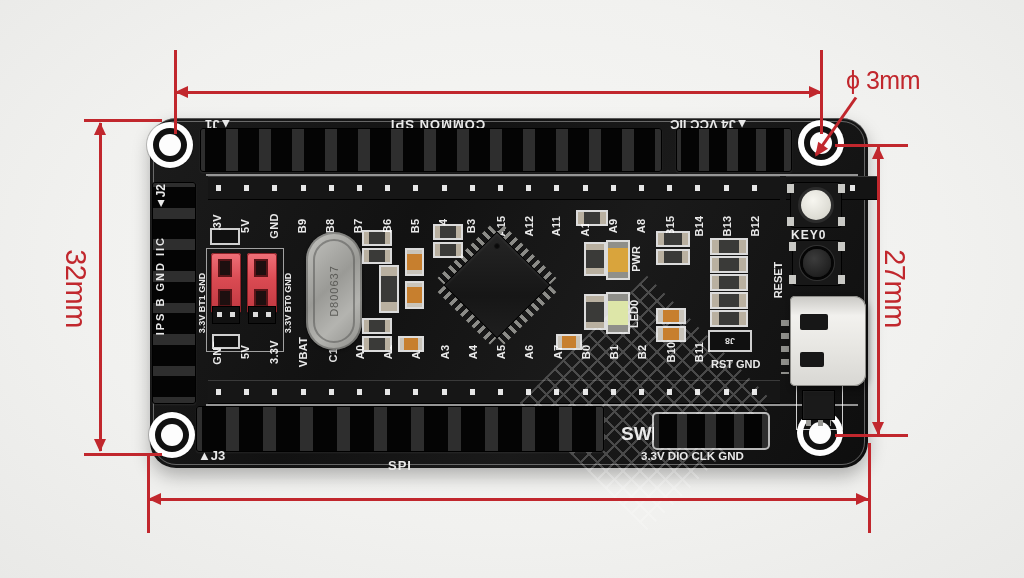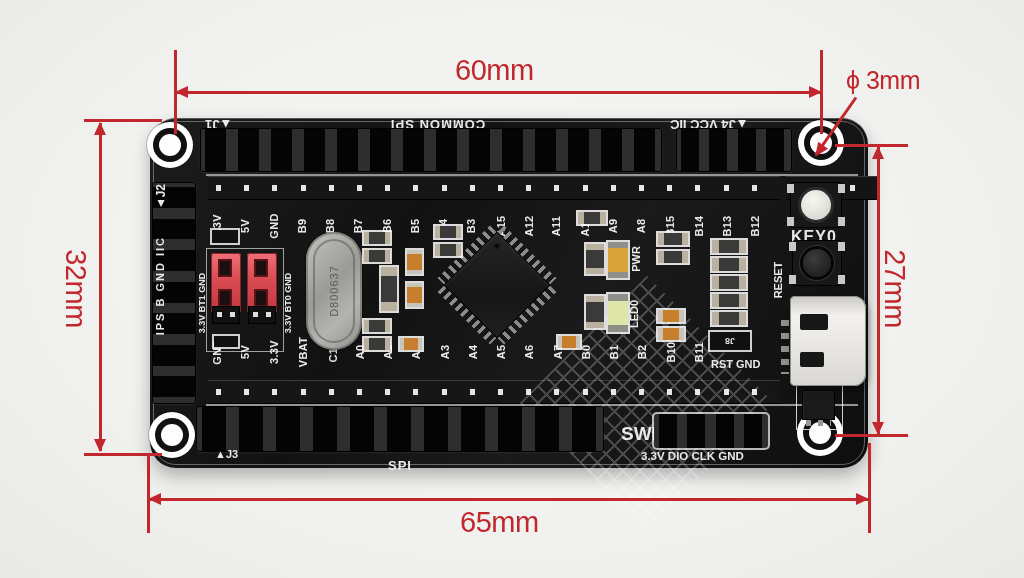--- a/index.html
+++ b/index.html
@@ -319,58 +319,56 @@
       <span class="flip" style="color:#ddd;font-size:9px;font-weight:bold;">J8</span>
     </div>
 
     <div class="btn-base" style="left:640px;top:64px;">
       <div class="leg tl"></div>
         <div class="leg tr"></div>
         <div class="leg bl"></div>
         <div class="leg br"></div>
       <div class="btn-cap light" style="left:11px;top:8px;width:30px;height:30px;"></div>
     </div>
-    <div class="silk" style="left:641px;top:110px;font-size:16px;letter-spacing:1px;">KEY0</div>
+    <div class="silk" style="left:641px;top:110px;font-size:12px;letter-spacing:1px;">KEY0</div>
 
     <div class="btn-base" style="left:642px;top:122px;width:50px;">
       <div class="leg tl"></div>
         <div class="leg tr"></div>
         <div class="leg bl"></div>
         <div class="leg br"></div>
       <div class="btn-cap dark" style="left:11px;top:9px;width:28px;height:28px;"></div>
     </div>
     <div class="vlabel" style="left:628px;top:162px;font-size:11px;">RESET</div>
 
     <div class="usb-pins" style="left:631px;top:202px;"></div>
     <div class="usb" style="left:640px;top:178px;"></div>
 
     <div class="fheader big" style="left:46px;top:288px;width:408px;height:46px;"></div>
-    <div class="silk" style="left:65px;top:330px;font-size:11px;">▲J3</div>
+    <div class="silk" style="left:48px;top:330px;font-size:13px;">▲J3</div>
     <div class="silk" style="left:238px;top:340px;font-size:13px;letter-spacing:1px;">SPI</div>
     <div class="silk" style="left:471px;top:305px;font-size:19px;">SWD</div>
     <div class="fheader h small" style="left:504px;top:296px;width:114px;height:34px;box-shadow:0 0 0 2px rgba(255,255,255,.7);"></div>
     <div class="silk" style="left:491px;top:332px;font-size:11.5px;">3.3V DIO CLK GND</div>
   </div>
 
   <div class="ext" style="left:174px;top:50px;width:2.5px;height:84px;"></div>
   <div class="ext" style="left:820px;top:50px;width:2.5px;height:84px;"></div>
   <div class="dim-h" style="left:176px;top:91px;width:645px;"></div>
-  <div class="dim-text" style="left:455px;top:54px;">60mm</div>
 
   <div class="dim-text small" style="left:846px;top:66px;">ϕ 3mm</div>
   <div class="leader" style="left:856px;top:96px;width:70px;transform:rotate(125deg);"></div>
 
   <div class="ext" style="left:84px;top:119px;width:78px;height:2.5px;"></div>
   <div class="ext" style="left:84px;top:453px;width:78px;height:2.5px;"></div>
   <div class="dim-v" style="left:99px;top:123px;height:328px;"></div>
   <div class="dim-text rot" style="left:36px;top:272px;">32mm</div>
 
   <div class="ext" style="left:835px;top:144px;width:73px;height:2.5px;"></div>
   <div class="ext" style="left:835px;top:434px;width:73px;height:2.5px;"></div>
   <div class="dim-v" style="left:877px;top:147px;height:287px;"></div>
   <div class="dim-text rot" style="left:855px;top:272px;">27mm</div>
 
   <div class="ext" style="left:147px;top:455px;width:2.5px;height:78px;"></div>
   <div class="ext" style="left:868px;top:443px;width:2.5px;height:90px;"></div>
   <div class="dim-h" style="left:149px;top:498px;width:719px;"></div>
-  <div class="dim-text" style="left:460px;top:506px;">65mm</div>
 
 </div>
 
 </body></html>

